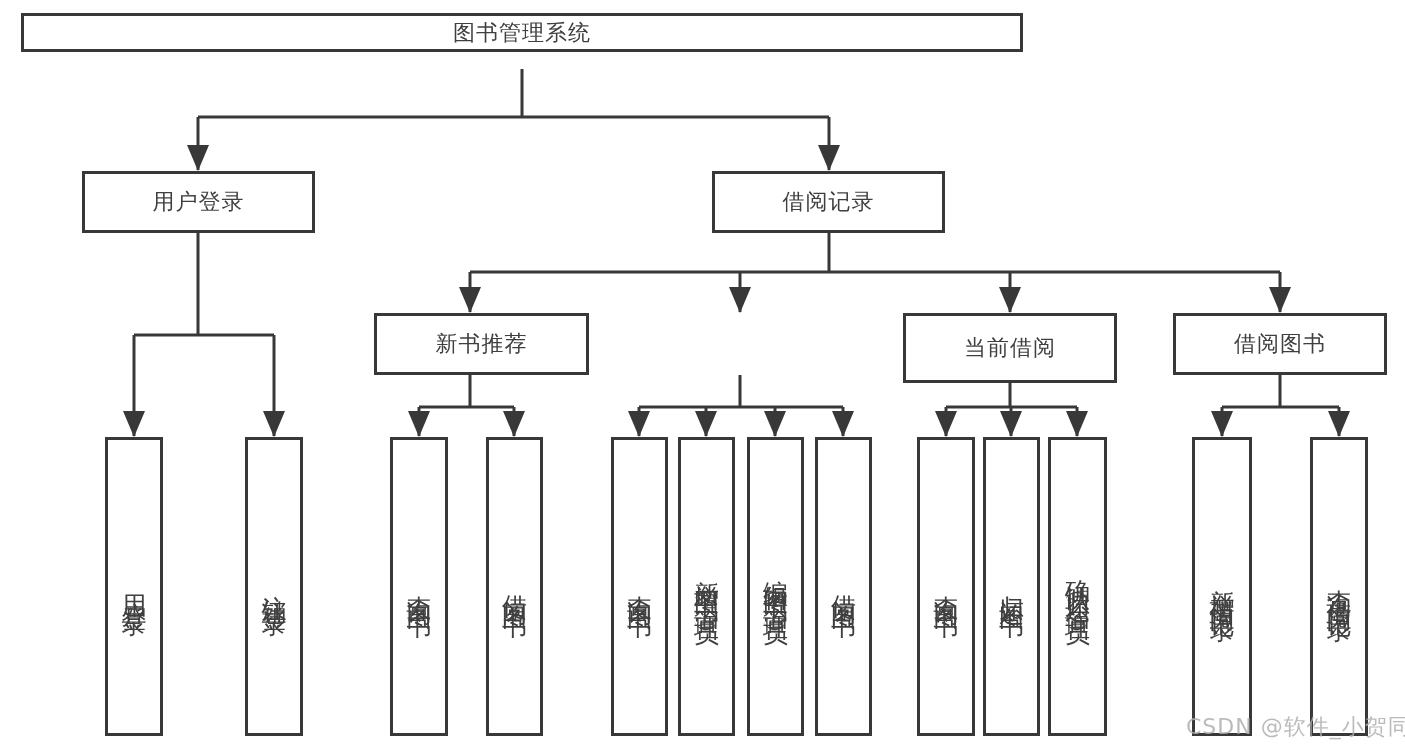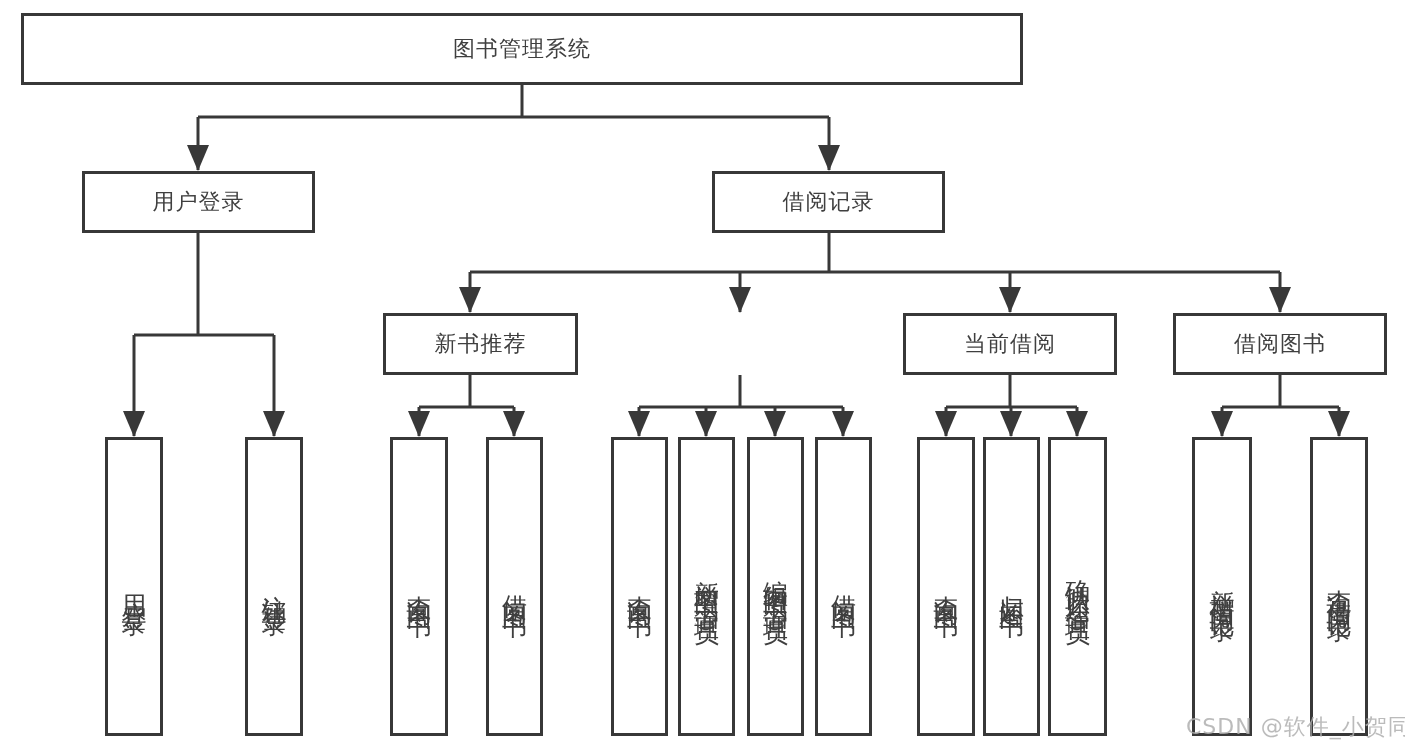--- a/index.html
+++ b/index.html
@@ -80,27 +80,27 @@
       <line x1="946" y1="407" x2="946" y2="436" marker-end="url(#arrow)"></line>
       <line x1="1011" y1="407" x2="1011" y2="436" marker-end="url(#arrow)"></line>
       <line x1="1077" y1="407" x2="1077" y2="436" marker-end="url(#arrow)"></line>
 
       <path d="M1280,375 L1280,407 M1222,407 L1339,407"></path>
       <line x1="1222" y1="407" x2="1222" y2="436" marker-end="url(#arrow)"></line>
       <line x1="1339" y1="407" x2="1339" y2="436" marker-end="url(#arrow)"></line>
     </g>
   </svg>
 
-  <div class="node hbox" style="left:21px;top:13px;width:1002px;height:72px">图书管理系统</div>
+  <div class="node hbox" style="left:21px;top:13px;width:1002px;height:39px">图书管理系统</div>
 
   <div class="node hbox" style="left:82px;top:171px;width:233px;height:62px">用户登录</div>
   <div class="node hbox" style="left:712px;top:171px;width:233px;height:62px">借阅记录</div>
 
-  <div class="node hbox" style="left:383px;top:313px;width:195px;height:62px">新书推荐</div>
-  <div class="node hbox" style="left:903px;top:313px;width:214px;height:62px">当前借阅</div>
+  <div class="node hbox" style="left:374px;top:313px;width:215px;height:62px">新书推荐</div>
+  <div class="node hbox" style="left:903px;top:313px;width:214px;height:70px">当前借阅</div>
   <div class="node hbox" style="left:1173px;top:313px;width:214px;height:62px">借阅图书</div>
 
   <div class="node vbox" style="left:105px;top:437px;width:58px;height:299px">用户登录</div>
   <div class="node vbox" style="left:245px;top:437px;width:58px;height:299px">注销登录</div>
 
   <div class="node vbox" style="left:390px;top:437px;width:58px;height:299px">查询图书</div>
   <div class="node vbox" style="left:486px;top:437px;width:57px;height:299px">借阅图书</div>
 
   <div class="node vbox" style="left:611px;top:437px;width:57px;height:299px">查询图书</div>
   <div class="node vbox" style="left:678px;top:437px;width:57px;height:299px">新增图书（管理员）</div>

